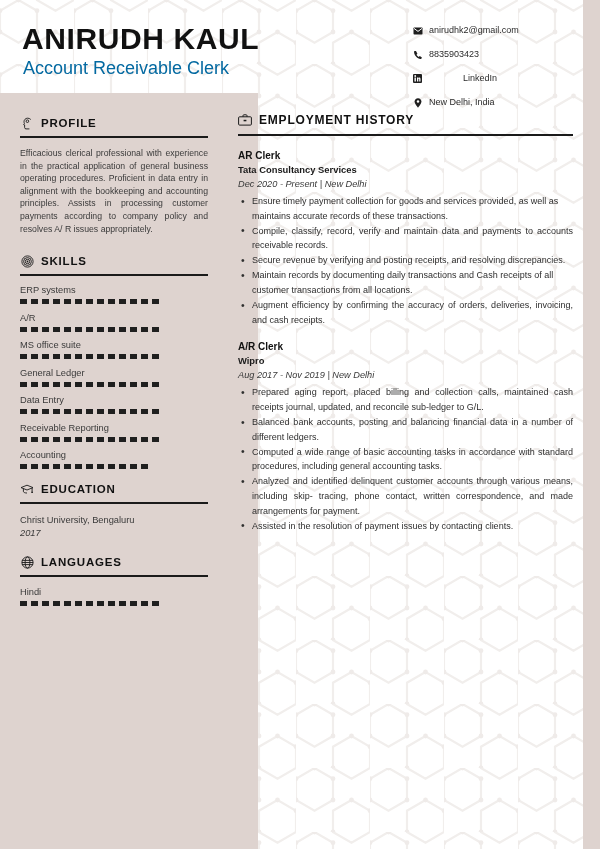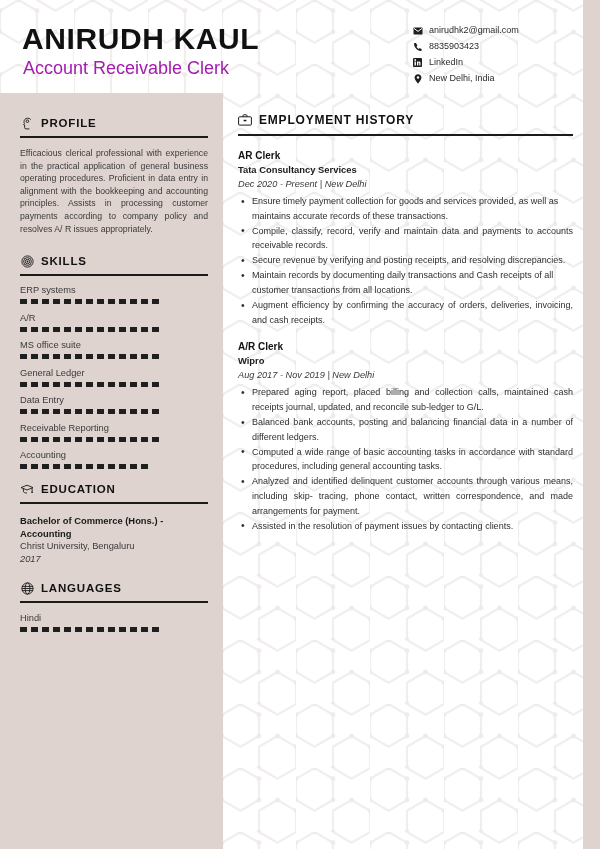--- a/index.html
+++ b/index.html
@@ -54,57 +54,58 @@
     letter-spacing: 0.6px;
     color: #111111;
     white-space: nowrap;
   }
   .job-title {
     position: absolute;
     left: 23px;
     top: 58px;
     font-size: 18px;
     font-weight: normal;
-    color: #a21caf;
+    color: #0369a1;
     white-space: nowrap;
   }
   .contacts {
     position: absolute;
     left: 412px;
     top: 24px;
     display: flex;
     flex-direction: column;
-    gap: 3px;
+    gap: 11px;
   }
   .contact-row {
     display: flex;
     align-items: center;
     gap: 6px;
     font-size: 9px;
     color: #2b2b2b;
     line-height: 13px;
     height: 13px;
   }
   .contact-row .ci {
     width: 11px;
     display: flex;
     align-items: center;
     justify-content: center;
     flex: 0 0 11px;
   }
   .contact-row .clink {
     color: #2b2b2b;
+    margin-left: 34px;
   }
 
   
   .sidebar {
     position: absolute;
     left: 0;
     top: 93px;
-    width: 223px;
+    width: 258px;
     height: 756px;
     background: #ded3cf;
     z-index: 2;
     padding: 22px 14px 0 20px;
   }
 
   .sec-head {
     display: flex;
     align-items: center;
     gap: 7px;
@@ -487,21 +488,20 @@
             <path d="M1 4.6 L7 2.2 L13 4.6 L7 7 Z" fill="none" stroke="#1a1a1a" stroke-width="0.9"></path>
             <path d="M3.4 5.6 L3.4 8.4 C3.4 9.4 5 10 7 10" fill="none" stroke="#1a1a1a" stroke-width="0.9"></path>
             <path d="M12.1 5 L12.1 8.4" fill="none" stroke="#1a1a1a" stroke-width="0.9"></path>
             <circle cx="12.1" cy="9.2" r="0.9" fill="#1a1a1a"></circle>
           </svg>
         </span>
         <span class="sec-title">EDUCATION</span>
       </div>
       <div class="sec-rule"></div>
       <div class="edu-block">
-        <div class="edu-degree">Bachelor of Commerce (Hons.) - Accounting</div>
         <div class="edu-school">Christ University, Bengaluru</div>
         <div class="edu-year">2017</div>
       </div>
     </div>
 
     <div class="sec-gap-lang">
       <div class="sec-head">
         <span class="shi">
           <svg width="13" height="13" viewBox="0 0 13 13">
             <circle cx="6.5" cy="6.5" r="5.6" fill="none" stroke="#1a1a1a" stroke-width="0.9"></circle>

